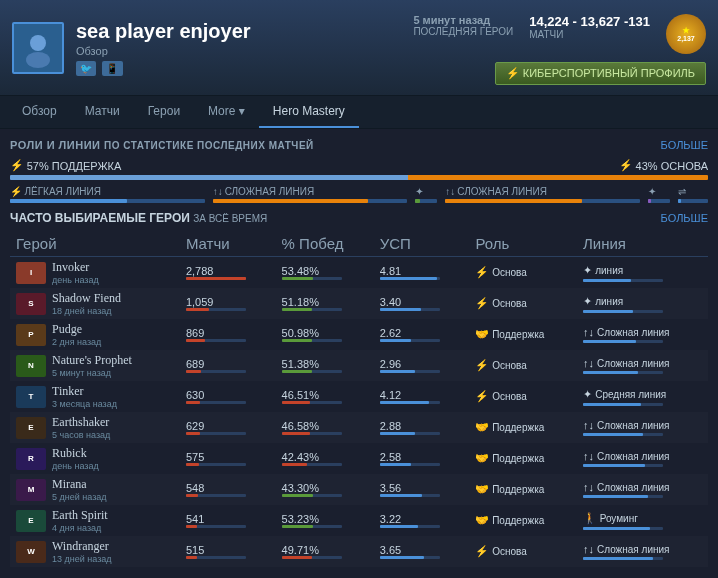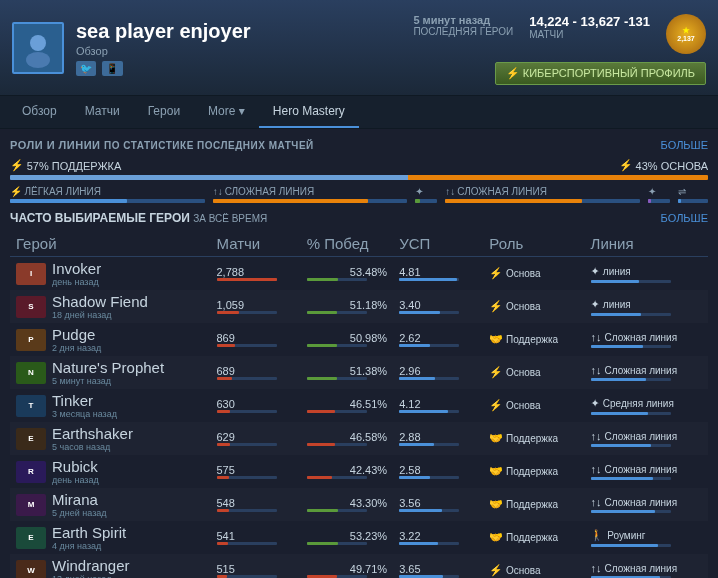--- a/index.html
+++ b/index.html
@@ -178,25 +178,25 @@
       height: 22px;
       border-radius: 2px;
       flex-shrink: 0;
       display: flex;
       align-items: center;
       justify-content: center;
       font-size: 8px;
       color: #fff;
       font-weight: bold;
     }
-    .hero-name { color: #c6d4df; font-size: 15px; }
+    .hero-name { color: #c6d4df; font-size: 12px; font-family: Liberation Serif, serif; }
     .hero-time { color: #6a8a9f; font-size: 9px; }
     .match-count { color: #c6d4df; font-size: 11px; }
 
-    .win-pct { color: #c6d4df; font-size: 11px; text-align: right; }
+    .win-pct { color: #c6d4df; font-size: 11px; }
     .usp-val { color: #c6d4df; font-size: 11px; }
 
     .role-tag { display: flex; align-items: center; gap: 3px; font-size: 10px; color: #c6d4df; }
     .lane-tag { display: flex; align-items: center; gap: 3px; font-size: 10px; color: #c6d4df; }
 
     .emoji-icon { font-size: 11px; }
 
     
     .match-bar-bg { background: #2a3f5f; width: 60px; height: 3px; border-radius: 1px; }
     .match-bar-fill { height: 3px; border-radius: 1px; background: #c4432a; }

